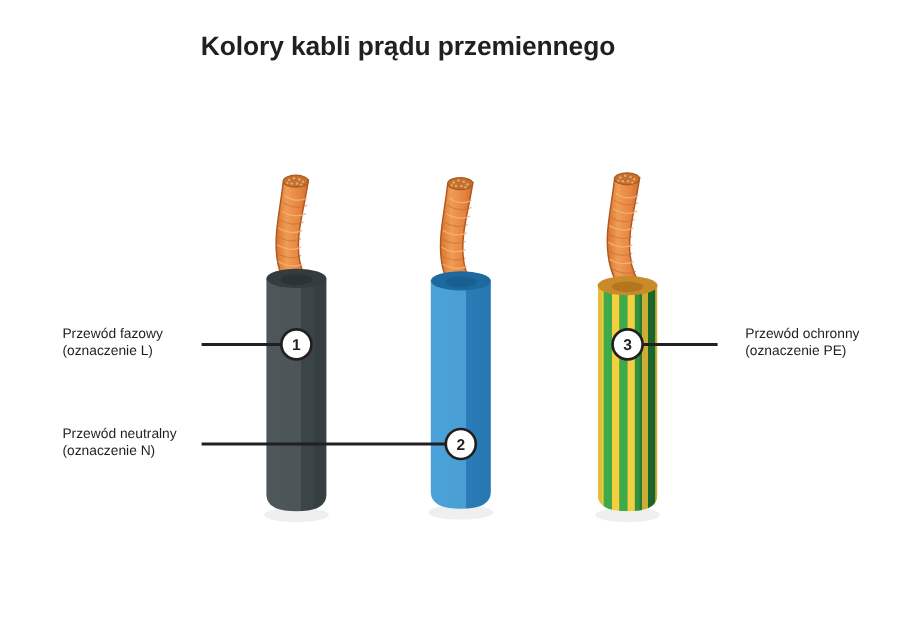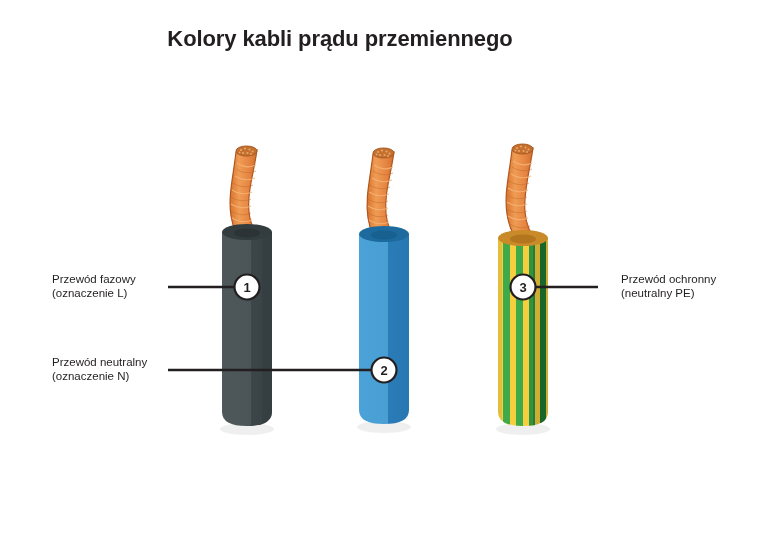--- a/index.html
+++ b/index.html
@@ -259,16 +259,16 @@
     <span class="l2">(oznaczenie N)</span>
   </div>
 
   <div class="label label-left" style="left:52px; top:272px;">
     <span class="l1">Przewód fazowy</span>
     <span class="l2">(oznaczenie L)</span>
   </div>
 
   <div class="label label-left" style="left:621px; top:272px;">
     <span class="l1">Przewód ochronny</span>
-    <span class="l2">(neutralny PE)</span>
+    <span class="l2">(oznaczenie PE)</span>
   </div>
 
 </div>
 
 </body></html>

